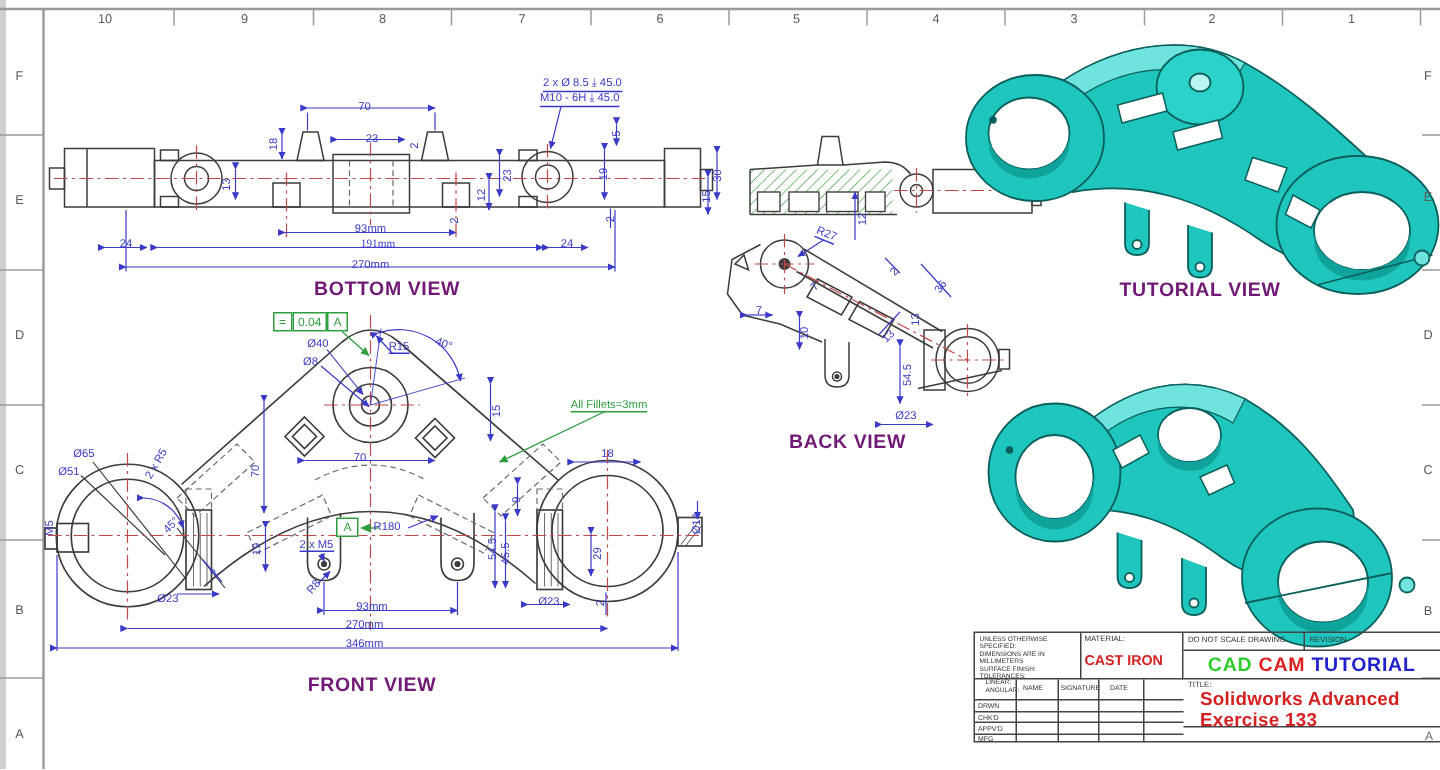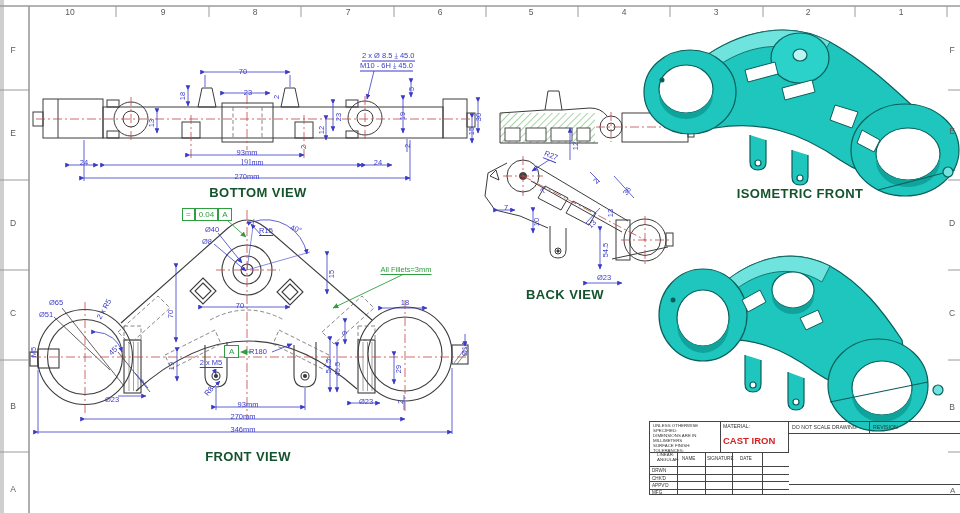--- a/index.html
+++ b/index.html
@@ -8,21 +8,21 @@
   .edge-left{position:absolute;left:0;top:0;width:4px;height:513px;background:#cfcfcf;}
   svg.art{position:absolute;left:0;top:0;}
   
   .lbl{position:absolute;transform:translate(-50%,-50%);white-space:nowrap;pointer-events:none;}
   .dim{color:#3a3ac8;font-size:7.5px;}
   .dim.green{color:#2f9e40;}
   .grid{color:#5a5a5a;font-size:8.5px;}
   .lbl.left{transform:translate(0,-50%);}
   .lbl.undl{border-bottom:0.8px solid currentColor;padding-bottom:0px;}
   .view-title{position:absolute;transform:translate(-50%,-50%);font-size:13px;font-weight:bold;
-              color:#14532d;letter-spacing:.4px;white-space:nowrap;}
+              color:#701a75;letter-spacing:.4px;white-space:nowrap;}
   
   .gdt{position:absolute;display:flex;color:#2f9e40;font-size:8px;}
   .gdt span{border:1px solid #2f9e40;padding:0 3px;line-height:11px;background:#fff;}
   .datum{position:absolute;border:1px solid #2f9e40;color:#2f9e40;font-size:8px;line-height:11px;
          padding:0 4px;background:#fff;}
   
   #note{position:absolute;left:517px;top:349px;color:#2e2e2e;}
   #note .nh{font-size:13px;font-weight:bold;margin-bottom:3px;}
   #note .nl{font-size:12.5px;line-height:16px;letter-spacing:.2px;}
   
@@ -451,21 +451,21 @@
       <span class="lbl dim" style="left: 627px; top: 191px; transform: translate(-50%, -50%) rotate(-55deg);">36</span>
       <span class="lbl dim" style="left: 592px; top: 224px; transform: translate(-50%, -50%) rotate(-45deg);">13</span>
       <span class="lbl dim" style="left: 610px; top: 213px; transform: translate(-50%, -50%) rotate(-90deg);">13</span>
       <span class="lbl dim" style="left: 605px; top: 250px; transform: translate(-50%, -50%) rotate(-90deg);">54.5</span>
       <span class="lbl dim" style="left: 604px; top: 277px;">Ø23</span>
     </div>
 
   <div class="view-title" style="left:258px;top:192px;">BOTTOM VIEW</div>
   <div class="view-title" style="left:248px;top:456px;">FRONT VIEW</div>
   <div class="view-title" style="left:565px;top:294px;">BACK VIEW</div>
-  <div class="view-title" style="left:800px;top:193px;">ISOMETRIC FRONT</div>
+  <div class="view-title" style="left:800px;top:193px;">TUTORIAL VIEW</div>
 
   <div class="gdt" style="left:182px;top:208px;">
     <span>=</span>
       <span>0.04</span>
       <span>A</span>
   </div>
   <div class="datum" style="left:224px;top:345px;">A</div>
 
 
   <div id="tb">
@@ -476,20 +476,30 @@
       <div>TOLERANCES:</div>
       <div style="padding-left:4px">LINEAR:</div>
       <div style="padding-left:4px">ANGULAR:</div>
     </div>
     <div class="cell mat bR bB">
       <div>MATERIAL:</div>
       <div class="matv">CAST IRON</div>
     </div>
     <div class="cell dns bR bB">DO NOT SCALE DRAWING</div>
     <div class="cell rev bB">REVISION</div>
+    <div class="cell brand bB">
+      <span style="color:#2ecc2e">CAD</span>
+      <span style="color:#e02020">CAM</span>
+      <span style="color:#2222cc">TUTORIAL</span>
+    </div>
+    <div class="cell ttl">
+      <div>TITLE:</div>
+      <div class="t1">Solidworks Advanced</div>
+      <div class="t2">Exercise 133</div>
+    </div>
     <div class="revletter">A</div>
 
     <div class="nt-h">
       <div style="left:32px">NAME</div>
       <div style="left:57px">SIGNATURE</div>
       <div style="left:90px">DATE</div>
     </div>
     <div class="rowlbl" style="top:46px">DRWN</div>
     <div class="rowlbl" style="top:53.5px">CHK'D</div>
     <div class="rowlbl" style="top:61px">APPV'D</div>

